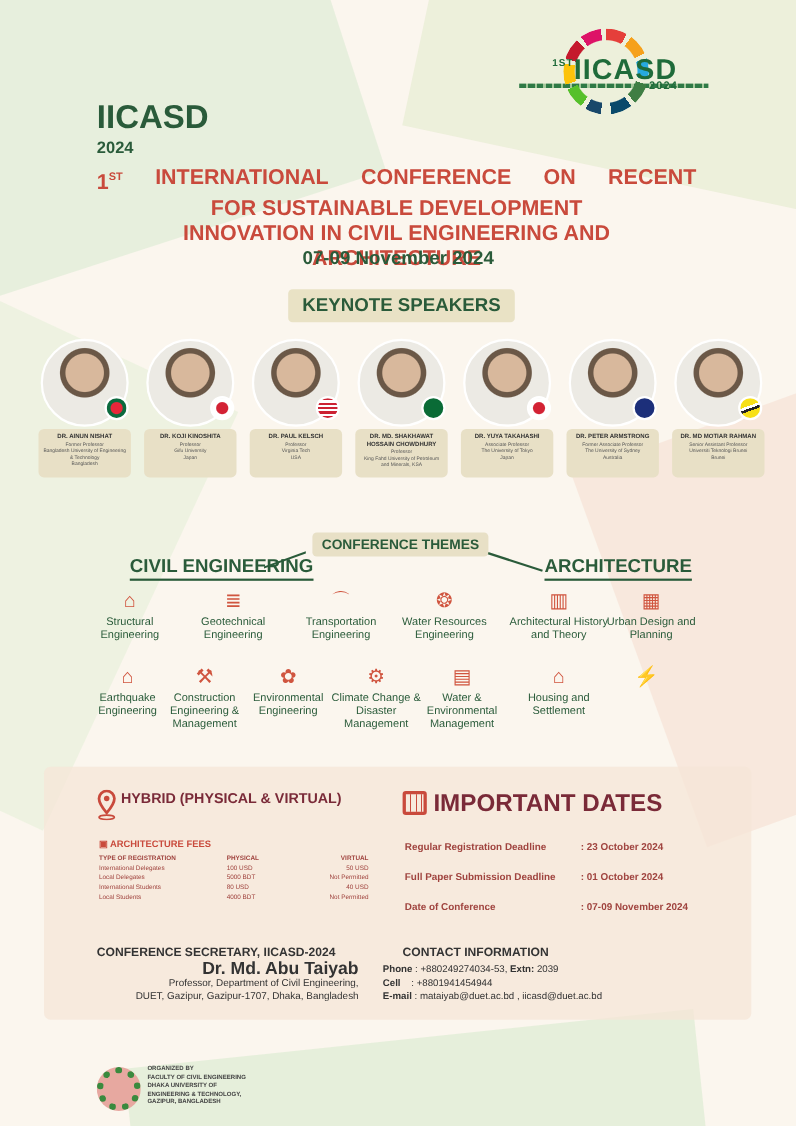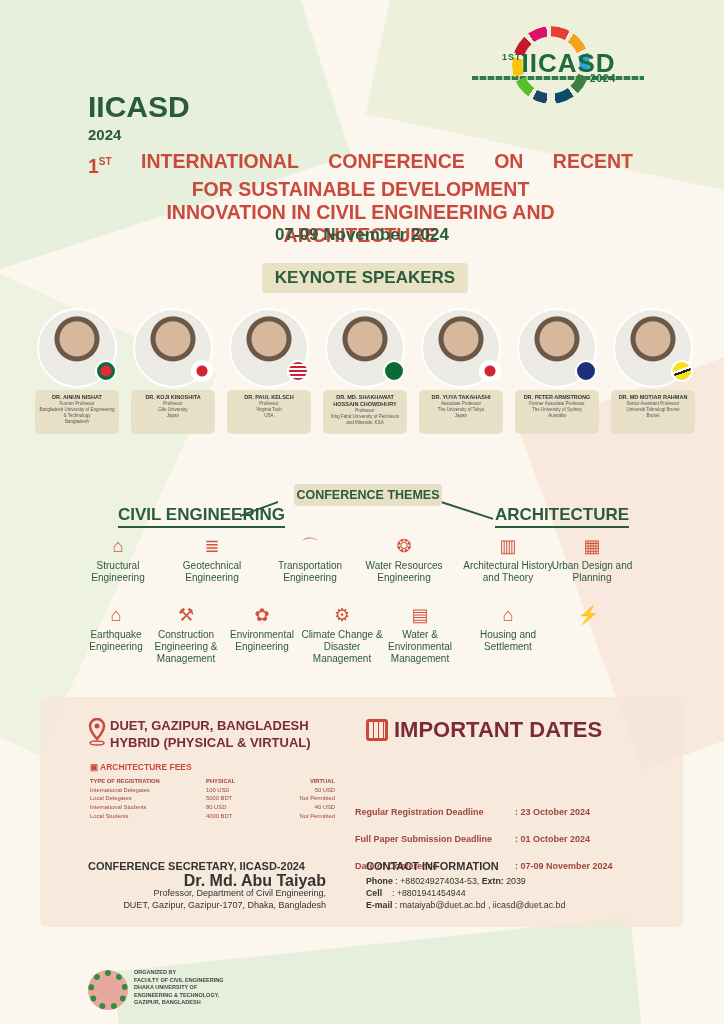--- a/index.html
+++ b/index.html
@@ -33,21 +33,21 @@
   .kn-title { position: absolute; left: 262px; top: 263px; width: 206px; height: 30px; background: #e9e2c5; border-radius: 4px; text-align: center; line-height: 30px; font-weight: bold; font-size: 17px; color: #2a5b3a; }
 
   .speakers { position: absolute; left: 35px; top: 308px; width: 660px; display: flex; justify-content: space-between; }
   .spk { width: 84px; position: relative; }
   .spk .photo { width: 80px; height: 80px; border-radius: 50%; margin: 0 auto; background: radial-gradient(circle at 50% 38%, #d8b89c 0 17px, #6b5847 18px 22px, #eceae4 23px); border: 2px solid #fff; position: relative; }
   .spk .flag { position: absolute; right: -2px; bottom: 4px; width: 22px; height: 22px; border-radius: 50%; border: 2px solid #fff; }
   .spk .card { margin-top: 2px; background: #e8e0c6; border-radius: 5px; min-height: 44px; padding: 4px 2px; text-align: center; }
   .spk .nm { font-size: 5.5px; font-weight: bold; color: #333; line-height: 7px; }
   .spk .ds { font-size: 4.5px; color: #555; line-height: 6px; }
 
-  .theme-tag { position: absolute; left: 294px; top: 484px; width: 148px; height: 22px; background: #e8e0c6; border-radius: 4px; text-align: center; line-height: 22px; font-weight: bold; font-size: 12.5px; color: #2a5b3a; }
+  .theme-tag { position: absolute; left: 284px; top: 484px; width: 160px; height: 22px; background: #e8e0c6; border-radius: 4px; text-align: center; line-height: 22px; font-weight: bold; font-size: 12.5px; color: #2a5b3a; }
   .cat { position: absolute; top: 505px; font-weight: bold; font-size: 17px; color: #2a5b3a; border-bottom: 2px solid #2a5b3a; padding-bottom: 1px; }
   .cat.civil { left: 118px; } .cat.arch { left: 495px; }
   .connector { position: absolute; border-top: 2px solid #2a5b3a; top: 495px; }
   .cn1 { left: 240px; width: 38px; transform: skewY(-20deg); top: 508px; }
   .cn2 { left: 438px; width: 58px; top: 500px; transform: rotate(18deg); transform-origin: left; }
 
   .theme { position: absolute; width: 92px; text-align: center; }
   .theme .ic { width: 22px; height: 22px; margin: 0 auto 3px; color: #d0553f; font-size: 18px; line-height: 22px; }
   .theme .lb { font-size: 10px; color: #2a5b3a; line-height: 12px; }
 
@@ -55,27 +55,27 @@
   .venue { position: absolute; left: 50px; top: 20px; color: #7a2a38; font-weight: bold; font-size: 13px; line-height: 17px; }
   .venue-ic { position: absolute; left: 48px; top: 21px; width: 18px; height: 28px; }
   .venue-tx { position: absolute; left: 70px; top: 20px; }
   .fees-h { position: absolute; left: 50px; top: 65px; font-size: 8.5px; font-weight: bold; color: #c94a3c; }
   .fees { position: absolute; left: 50px; top: 80px; width: 245px; border-collapse: collapse; }
   .fees td, .fees th { font-size: 5.8px; color: #a0443f; padding: 1.3px 0; text-align: left; font-weight: normal; }
   .fees th { font-weight: bold; }
   .fees .c2 { width: 70px; } .fees .c3 { text-align: right; }
   .imp-h { position: absolute; left: 326px; top: 20px; font-size: 22px; font-weight: bold; color: #7a2a38; display: flex; align-items: center; gap: 6px; }
   .cal { width: 22px; height: 22px; border: 3px solid #c94a3c; border-radius: 3px; background: repeating-linear-gradient(90deg, transparent 0 4px, #c94a3c 4px 5px); }
-  .imp-row { position: absolute; left: 315px; font-size: 9px; font-weight: bold; color: #a0443f; display: flex; margin-top: 42px; }
+  .imp-row { position: absolute; left: 328px; font-size: 9px; font-weight: bold; color: #a0443f; display: flex; }
   .imp-row .k { width: 160px; } 
   .sec-h { position: absolute; left: 48px; top: 163px; font-weight: bold; font-size: 11px; color: #333; }
   .sec-b { position: absolute; left: 48px; top: 178px; width: 238px; text-align: right; font-size: 9px; color: #333; line-height: 12px; }
   .sec-b .n { font-weight: bold; font-size: 16px; }
   .con-h { position: absolute; left: 326px; top: 163px; font-weight: bold; font-size: 11px; color: #333; }
-  .con-b { position: absolute; left: 326px; top: 178px; font-size: 8.8px; color: #333; line-height: 12px; }
+  .con-b { position: absolute; left: 308px; top: 178px; font-size: 8.8px; color: #333; line-height: 12px; }
   .con-b b { font-weight: bold; }
 
   .footer-logo { position: absolute; left: 88px; top: 970px; width: 40px; height: 40px; border-radius: 50%; border: 6px dotted #3a8a3e; background: #e7a8a0; }
   .org { position: absolute; left: 134px; top: 969px; font-size: 5.5px; font-weight: bold; color: #444; line-height: 7.5px; width: 100px; }
   .reg { position: absolute; left: 249px; top: 964px; width: 436px; height: 60px; background: #3b5b3f; }
   .reg .big { position: absolute; left: 12px; top: 8px; font-size: 30px; font-weight: bold; color: #e6dfb0; letter-spacing: 1px; }
   .reg .url { position: absolute; left: 12px; top: 38px; font-size: 6.5px; color: #c9c4a0; }
   .qr { position: absolute; left: 300px; top: 16px; width: 30px; height: 30px; background: repeating-linear-gradient(90deg, #e6dfb0 0 3px, transparent 3px 5px), repeating-linear-gradient(0deg, #e6dfb0 0 3px, transparent 3px 5px); opacity: .8; }
   .scan { position: absolute; left: 336px; top: 15px; font-size: 8.5px; font-weight: bold; color: #e6dfb0; line-height: 11px; }
 </style>
@@ -258,21 +258,20 @@
       </div>
     </div>
 
   <div class="info">
     <svg class="venue-ic" viewBox="0 0 18 28">
         <path d="M9 1a7 7 0 0 0-7 7c0 5 7 13 7 13s7-8 7-13a7 7 0 0 0-7-7z" fill="none" stroke="#c94a3c" stroke-width="2.5"></path>
         <circle cx="9" cy="8" r="2.5" fill="#c94a3c"></circle>
         <ellipse cx="9" cy="25" rx="7" ry="2" fill="none" stroke="#c94a3c" stroke-width="1.5"></ellipse>
       </svg>
     <div class="venue venue-tx">
-      <div>DUET, GAZIPUR, BANGLADESH</div>
       <div>HYBRID (PHYSICAL &amp; VIRTUAL)</div>
     </div>
     <div class="fees-h"><span>▣ </span><span>ARCHITECTURE FEES</span></div>
     <table class="fees">
       <tbody>
           <tr>
             <th>TYPE OF REGISTRATION</th>
             <th class="c2">PHYSICAL</th>
             <th class="c3">VIRTUAL</th>
           </tr>

